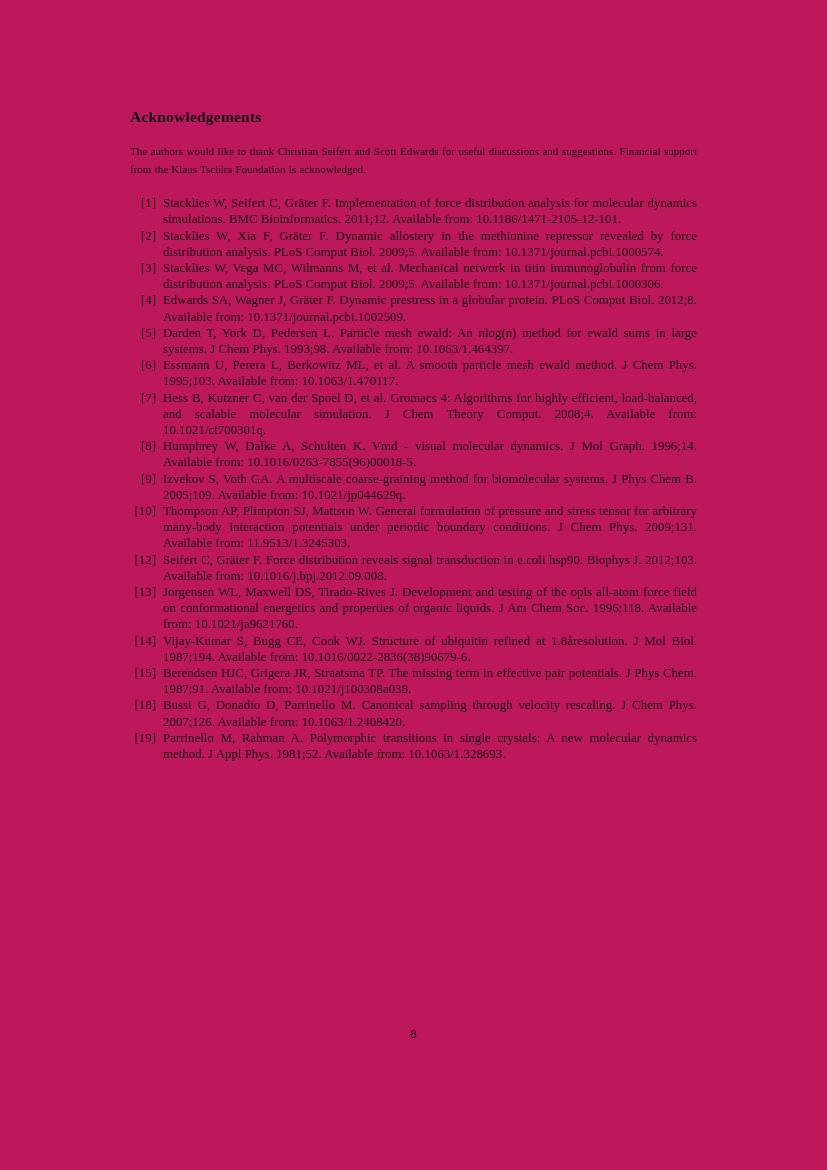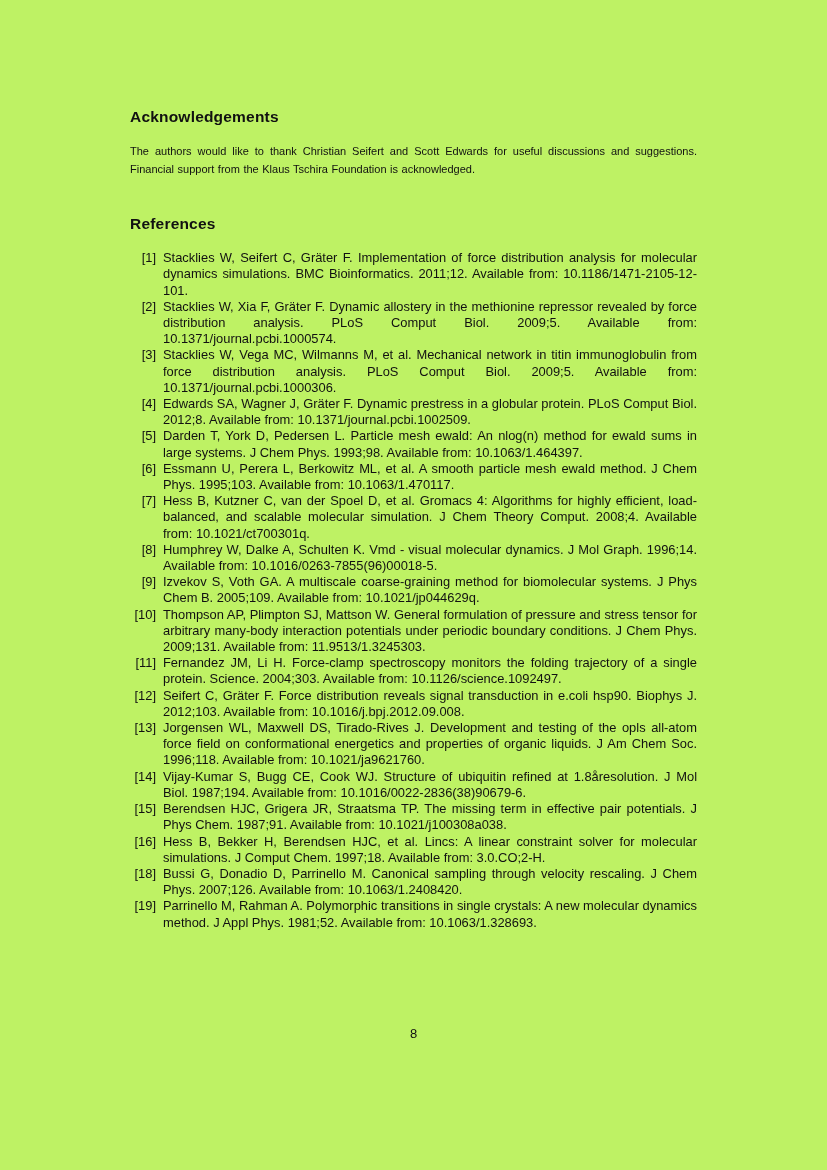--- a/index.html
+++ b/index.html
@@ -4,24 +4,24 @@
 <style>
   html, body {
     margin: 0;
     padding: 0;
     background: #ffffff;
   }
   .page {
     position: relative;
     width: 827px;
     height: 1170px;
-    background: #bef264;
+    background: #be185d;
     box-sizing: border-box;
     padding: 108px 130px 0 130px;
-    font-family: Liberation Sans, sans-serif;
+    font-family: Liberation Serif, serif;
     color: #111111;
     overflow: hidden;
   }
   .section-heading {
     font-size: 15.5px;
     font-weight: bold;
     margin: 0;
     letter-spacing: 0.2px;
   }
   .ack-body {
@@ -65,21 +65,20 @@
 </style>
 </head>
 <body>
 
 <div class="page">
 
   <h2 class="section-heading">Acknowledgements</h2>
 
   <p class="ack-body">The authors would like to thank Christian Seifert and Scott Edwards for useful discussions and suggestions. Financial support from the Klaus Tschira Foundation is acknowledged.</p>
 
-  <h2 class="section-heading refs-heading">References</h2>
 
   <ol class="ref-list" id="ref-list">
       <li class="ref-item">
         <span class="ref-label">[1]</span>
         <span class="ref-text">Stacklies W, Seifert C, Gräter F. Implementation of force distribution analysis for molecular dynamics simulations. BMC Bioinformatics. 2011;12. Available from: 10.1186/1471-2105-12-101.</span>
       </li>
       <li class="ref-item">
         <span class="ref-label">[2]</span>
         <span class="ref-text">Stacklies W, Xia F, Gräter F. Dynamic allostery in the methionine repressor revealed by force distribution analysis. PLoS Comput Biol. 2009;5. Available from: 10.1371/journal.pcbi.1000574.</span>
       </li>
@@ -109,44 +108,36 @@
       </li>
       <li class="ref-item">
         <span class="ref-label">[9]</span>
         <span class="ref-text">Izvekov S, Voth GA. A multiscale coarse-graining method for biomolecular systems. J Phys Chem B. 2005;109. Available from: 10.1021/jp044629q.</span>
       </li>
       <li class="ref-item">
         <span class="ref-label">[10]</span>
         <span class="ref-text">Thompson AP, Plimpton SJ, Mattson W. General formulation of pressure and stress tensor for arbitrary many-body interaction potentials under periodic boundary conditions. J Chem Phys. 2009;131. Available from: 11.9513/1.3245303.</span>
       </li>
       <li class="ref-item">
-        <span class="ref-label">[11]</span>
-        <span class="ref-text">Fernandez JM, Li H. Force-clamp spectroscopy monitors the folding trajectory of a single protein. Science. 2004;303. Available from: 10.1126/science.1092497.</span>
-      </li>
-      <li class="ref-item">
         <span class="ref-label">[12]</span>
         <span class="ref-text">Seifert C, Gräter F. Force distribution reveals signal transduction in e.coli hsp90. Biophys J. 2012;103. Available from: 10.1016/j.bpj.2012.09.008.</span>
       </li>
       <li class="ref-item">
         <span class="ref-label">[13]</span>
         <span class="ref-text">Jorgensen WL, Maxwell DS, Tirado-Rives J. Development and testing of the opls all-atom force field on conformational energetics and properties of organic liquids. J Am Chem Soc. 1996;118. Available from: 10.1021/ja9621760.</span>
       </li>
       <li class="ref-item">
         <span class="ref-label">[14]</span>
         <span class="ref-text">Vijay-Kumar S, Bugg CE, Cook WJ. Structure of ubiquitin refined at 1.8åresolution. J Mol Biol. 1987;194. Available from: 10.1016/0022-2836(38)90679-6.</span>
       </li>
       <li class="ref-item">
         <span class="ref-label">[15]</span>
         <span class="ref-text">Berendsen HJC, Grigera JR, Straatsma TP. The missing term in effective pair potentials. J Phys Chem. 1987;91. Available from: 10.1021/j100308a038.</span>
       </li>
       <li class="ref-item">
-        <span class="ref-label">[16]</span>
-        <span class="ref-text">Hess B, Bekker H, Berendsen HJC, et al. Lincs: A linear constraint solver for molecular simulations. J Comput Chem. 1997;18. Available from: 3.0.CO;2-H.</span>
-      </li>
-      <li class="ref-item">
         <span class="ref-label">[18]</span>
         <span class="ref-text">Bussi G, Donadio D, Parrinello M. Canonical sampling through velocity rescaling. J Chem Phys. 2007;126. Available from: 10.1063/1.2408420.</span>
       </li>
       <li class="ref-item">
         <span class="ref-label">[19]</span>
         <span class="ref-text">Parrinello M, Rahman A. Polymorphic transitions in single crystals: A new molecular dynamics method. J Appl Phys. 1981;52. Available from: 10.1063/1.328693.</span>
       </li>
     </ol>
 
   <div class="page-number">8</div>

